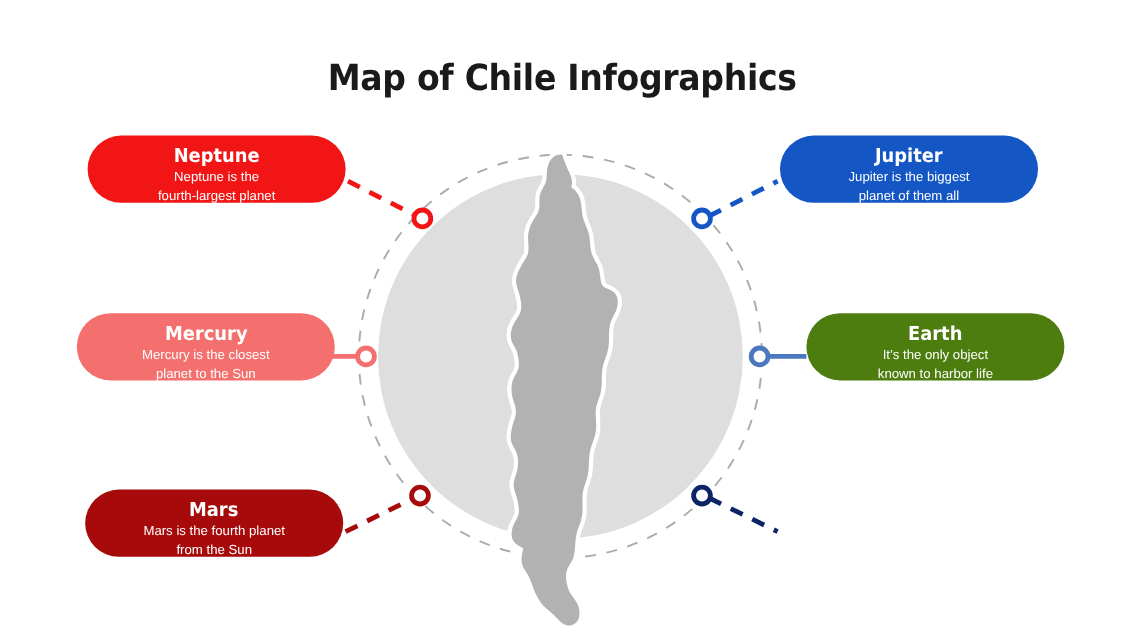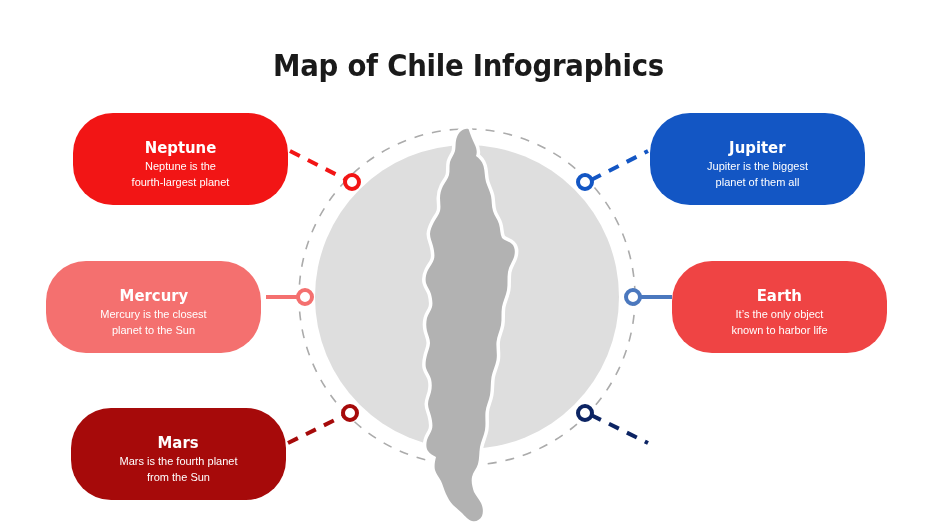--- a/index.html
+++ b/index.html
@@ -55,21 +55,21 @@
     top: 0;
     width: 937px;
     height: 527px;
     pointer-events: none;
   }
 
   
   .card {
     position: absolute;
     width: 215px;
-    height: 92px;
+    height: 56px;
     border-radius: 40px;
     box-sizing: border-box;
     display: flex;
     flex-direction: column;
     align-items: center;
     justify-content: center;
     color: #ffffff;
     padding: 16px 12px 6px 12px;
   }
   .card-title {
@@ -85,21 +85,21 @@
     font-family: "Liberation Sans", sans-serif;
     font-weight: normal;
     font-size: 11px;
     line-height: 16px;
     text-align: center;
     white-space: pre-line;
   }
 
   
   #card-neptune { left: 73px;  top: 113px; }
-  #card-mercury { left: 46px;  top: 261px; }
+  #card-mercury { left: 64px;  top: 261px; }
   #card-mars    { left: 71px;  top: 408px; }
   #card-jupiter { left: 650px; top: 113px; }
   #card-earth   { left: 672px; top: 261px; }
   #card-venus   { left: 651px; top: 408px; }
 </style>
 </head>
 <body>
 
 <div id="stage">
 
@@ -279,20 +279,20 @@
     <div class="card-desc">Mars is the fourth planet
 from the Sun</div>
   </div>
 
   <div class="card" id="card-jupiter" style="background-color: rgb(19, 86, 196);">
     <div class="card-title">Jupiter</div>
     <div class="card-desc">Jupiter is the biggest
 planet of them all</div>
   </div>
 
-  <div class="card" id="card-earth" style="background-color: #ef4444;">
+  <div class="card" id="card-earth" style="background-color: #4d7c0f;">
     <div class="card-title">Earth</div>
     <div class="card-desc">It’s the only object
 known to harbor life</div>
   </div>
 
 
 </div>
 
 </body></html>

